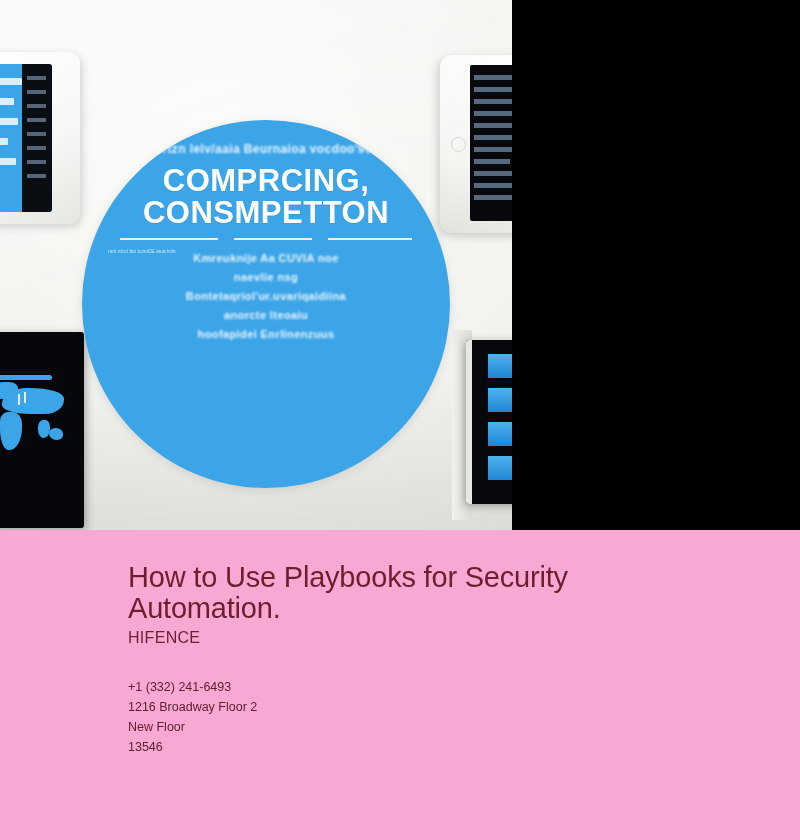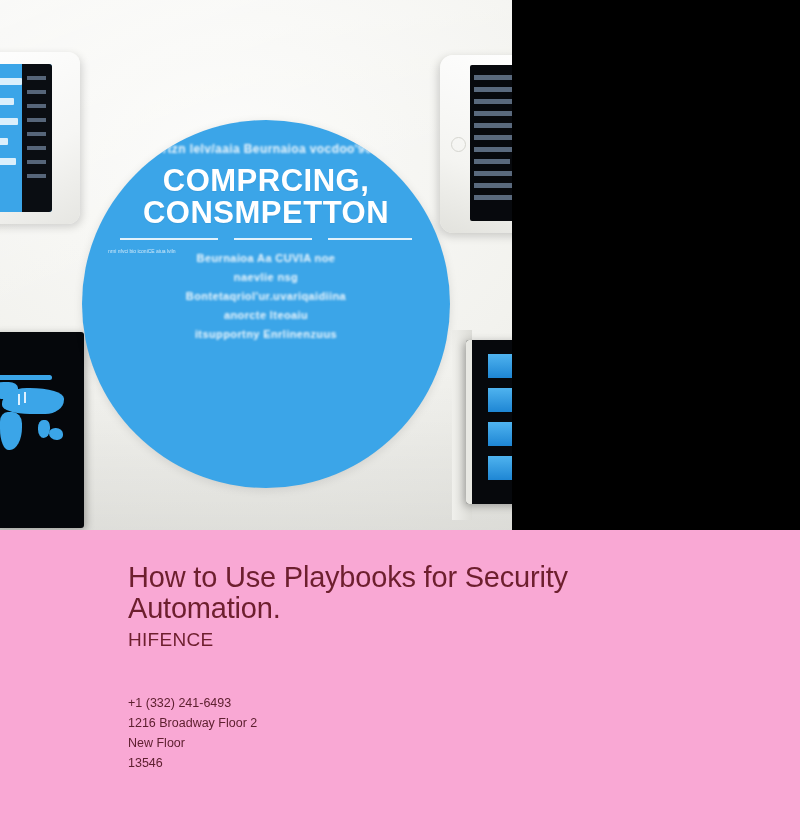--- a/index.html
+++ b/index.html
@@ -316,34 +316,33 @@
     line-height: 1.08;
     font-weight: 400;
     color: #6d1f2e;
     letter-spacing: -0.2px;
   }
 
   .brand {
     position: absolute;
     left: 128px;
     top: 99px;
-    font-size: 19px;
+    font-size: 16px;
     font-weight: 400;
     color: #6d1f2e;
     letter-spacing: 0.3px;
   }
 
   .contact {
     position: absolute;
     left: 128px;
     top: 147px;
     font-size: 12.5px;
     line-height: 20px;
     color: #5e2030;
-    margin-top: 16px;
   }
   .contact div { white-space: nowrap; }
 
   .source-url {
     position: absolute;
     left: 128px;
     top: 230px;
     font-size: 10.5px;
     color: #5e2030;
     white-space: nowrap;
@@ -428,25 +427,25 @@
             <div>COMPRCING,</div>
             <div>CONSMPETTON</div>
           </div>
 
           <div class="rule-row">
             <span class="rule-a"></span>
               <span class="rule-b"></span>
               <span class="rule-c"></span>
           </div>
 
-          <div class="faux-line faux-bot">Beurnaioa Aa CUVIA noe</div>
+          <div class="faux-line faux-bot">Kmreuknije Aa CUVIA noe</div>
           <div class="faux-line faux-bot">naevlie nsg</div>
           <div class="faux-line faux-bot">Bontetaqriol'ur.uvariqaidiina</div>
           <div class="faux-line faux-bot">anorcte lteoaiu</div>
-          <div class="faux-line faux-bot">itsupportny Enrlinenzuus</div>
+          <div class="faux-line faux-bot">hoofapidei Enrlinenzuus</div>
         </div>
       </div>
 
     </div>
   </div>
 
   <div class="info-panel">
 
     <div class="article-title">How to Use Playbooks for Security Automation.</div>
 

